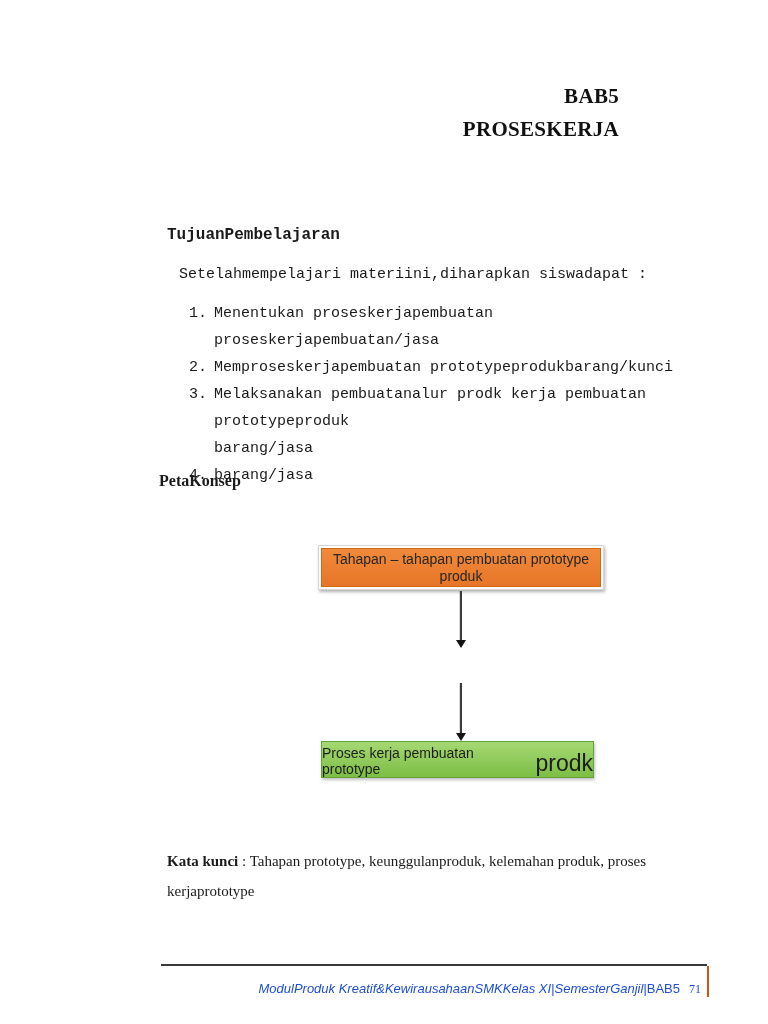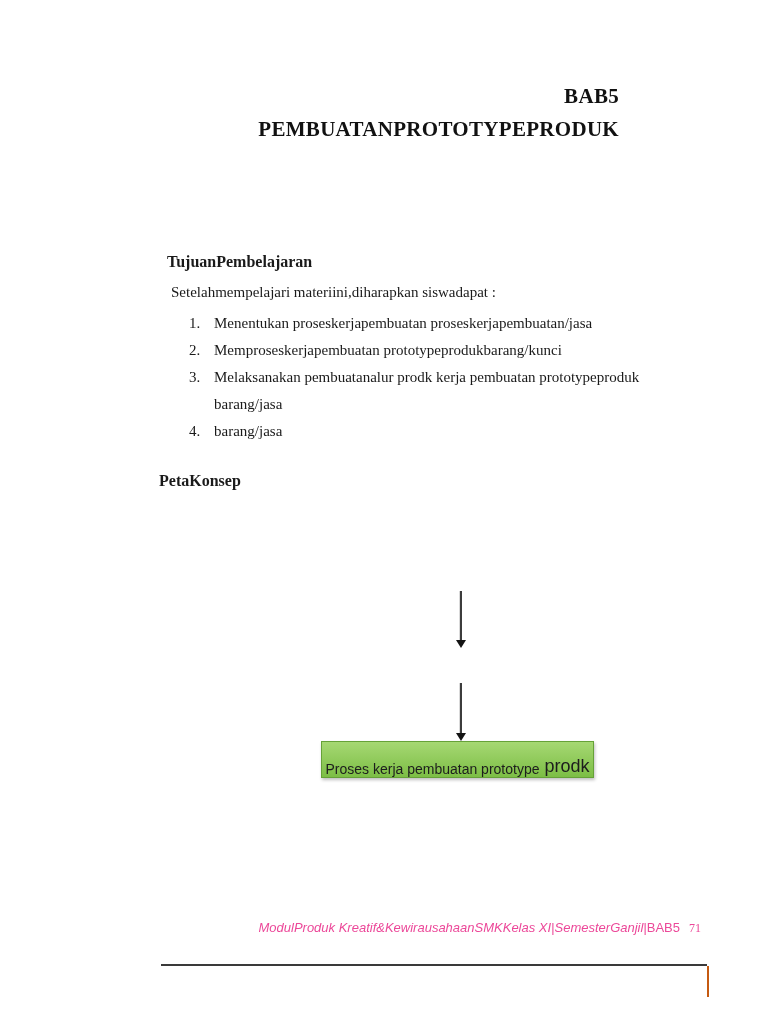--- a/index.html
+++ b/index.html
@@ -10,23 +10,23 @@
   }
 
   
   .title-block {
     position:absolute; top:80px; right:90px; text-align:right;
     font-weight:bold; font-size:21px; line-height:33px; color:#111;
     letter-spacing:0.3px;
   }
 
   
-  .objectives { position:absolute; top:248px; left:108px; width:552px; font-size:15px; line-height:27px; }
+  .objectives { position:absolute; top:222px; left:108px; width:552px; font-size:15px; line-height:27px;font-family:Liberation Mono, monospace; }
   .obj-heading { margin:0; font-size:16px; font-weight:bold; line-height:27px; }
-  .obj-intro { margin:4px; }
+  .obj-intro { margin:12px; }
   .olist { margin:0; }
   .oitem { display:flex; align-items:flex-start; }
   .oitem .num { flex:0 0 25px; margin-left:22px; }
   .oitem .itext { flex:1; }
 
   
   .peta-heading { position:absolute; top:472px; left:100px; margin:0; font-size:16px; font-weight:bold; }
 
   
   .flowchart { position:absolute; top:545px; left:0; width:768px; height:240px; font-family:"Liberation Sans", sans-serif; }
@@ -43,50 +43,50 @@
   }
   .fill-orange { background:linear-gradient(180deg,#f08a3c 0%,#e77527 100%); border:1px solid #d2690f; }
   .fill-blue   { background:linear-gradient(180deg,#64a1d9 0%,#5391cd 100%); border:1px solid #4b88c2; }
   .node-green {
     position:absolute; left:262px; top:196px; width:273px; height:37px; box-sizing:border-box;
     background:linear-gradient(180deg,#a6d873 0%,#7cbe45 100%);
     border:1px solid #66a238; box-shadow:1px 2px 3px rgba(0,0,0,0.25);
     display:flex; align-items:flex-end; justify-content:center;
     color:#1d1d1d; font-size:14px;
   }
-  .green-suffix { font-size:18px; margin-left:5px; }
+  .green-suffix { font-size:23px; margin-left:5px; }
   .arrow { position:absolute; width:12px; display:flex; flex-direction:column; align-items:center; }
   .arrow .shaft { width:2px; background:#3c3c3c; box-shadow:-1px 0 0 rgba(0,0,0,0.15); }
   .arrow .head { width:0; height:0; border-left:5px solid transparent; border-right:5px solid transparent; border-top:8px solid #141414; }
   .a1 { left:396px; top:46px; }  .a1 .shaft { height:49px; }
   .a2 { left:396px; top:138px; } .a2 .shaft { height:50px; }
 
   
   .keywords { position:absolute; top:846px; left:108px; width:566px; margin:0; font-size:15px; line-height:30px; }
   .kw-label { font-weight:bold; }
 
   
   .footer-rule { position:absolute; left:102px; top:964px; width:546px; border-top:2px solid #3a3a3a; }
   .footer-text {
-    position:absolute; left:102px; top:920px; width:540px; text-align:right;
-    font-family:"Liberation Sans", sans-serif; font-size:13px; color:#ec4899; white-space:nowrap;
+    position:absolute; left:102px; top:981px; width:540px; text-align:right;
+    font-family:"Liberation Sans", sans-serif; font-size:13px; color:#1d4ed8; white-space:nowrap;
   }
   .ft-module { font-style:italic; }
   .ft-bab { font-style:normal; }
   .ft-page { font-family:"Liberation Serif", serif; font-size:12px; margin-left:9px; }
   .footer-square { position:absolute; left:648px; top:966px; width:36px; height:31px; background:#C55A11; }
 </style>
 </head>
 <body>
 
 <div class="page">
 
   <div class="title-block">
     <div>BAB5</div>
-    <div>PEMBUATANPROTOTYPEPRODUK</div>
+    <div>PROSESKERJA</div>
   </div>
 
   <section class="objectives">
     <h2 class="obj-heading">TujuanPembelajaran</h2>
     <p class="obj-intro">Setelahmempelajari materiini,diharapkan siswadapat :</p>
     <div class="olist">
       <div class="oitem">
         <span class="num">1.</span>
         <div class="itext">
             <div>Menentukan proseskerjapembuatan proseskerjapembuatan/jasa</div>
@@ -110,34 +110,42 @@
         <div class="itext">
           <div>barang/jasa</div>
         </div>
       </div>
     </div>
   </section>
 
   <h2 class="peta-heading">PetaKonsep</h2>
 
   <div class="flowchart">
+    <div class="frame n1">
+      <div class="fill fill-orange">
+        <span>Tahapan – tahapan pembuatan prototype produk</span>
+      </div>
+    </div>
     <div class="arrow a1">
       <div class="shaft"></div>
         <div class="head"></div>
     </div>
     <div class="arrow a2">
       <div class="shaft"></div>
         <div class="head"></div>
     </div>
     <div class="node-green">
       <span>Proses kerja pembuatan prototype</span>
       <span class="green-suffix">prodk</span>
     </div>
   </div>
 
+  <p class="keywords">
+    <span class="kw-label">Kata kunci</span><span> : Tahapan prototype, keunggulanproduk, kelemahan produk, proses kerjaprototype</span>
+  </p>
 
   <div class="footer-rule"></div>
   <div class="footer-text">
     <span class="ft-module">ModulProduk Kreatif&amp;KewirausahaanSMKKelas XI|SemesterGanjil|</span><span class="ft-bab">BAB5</span><span class="ft-page">71</span>
   </div>
   <div class="footer-square"></div>
 
 </div>
 
 </body></html>

